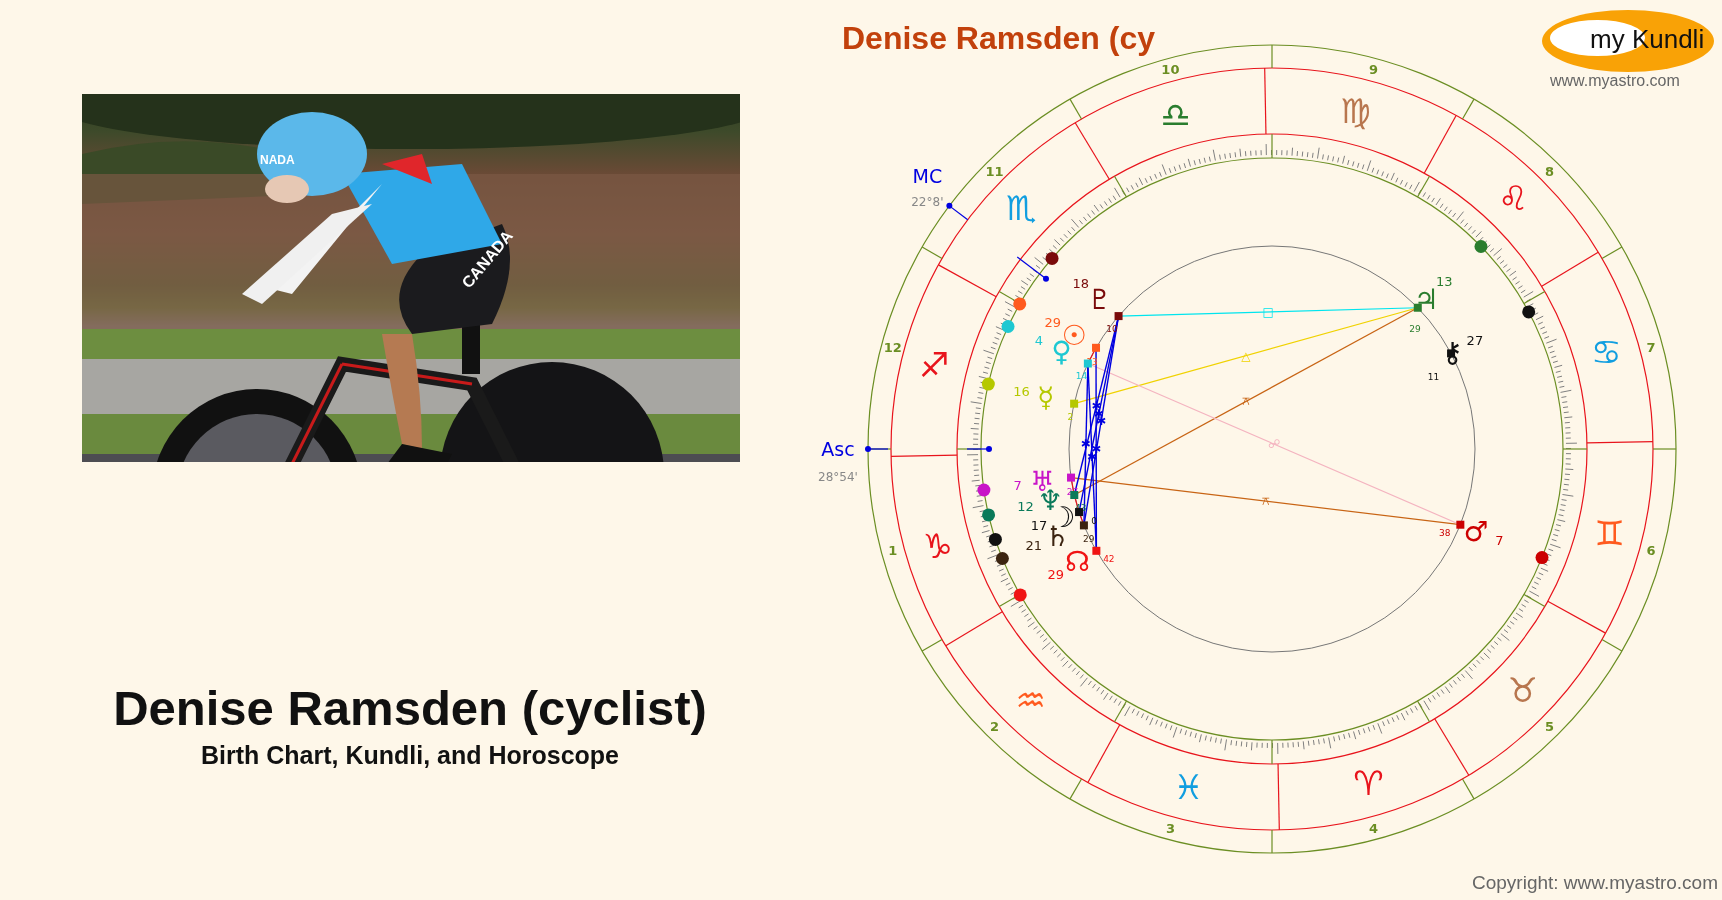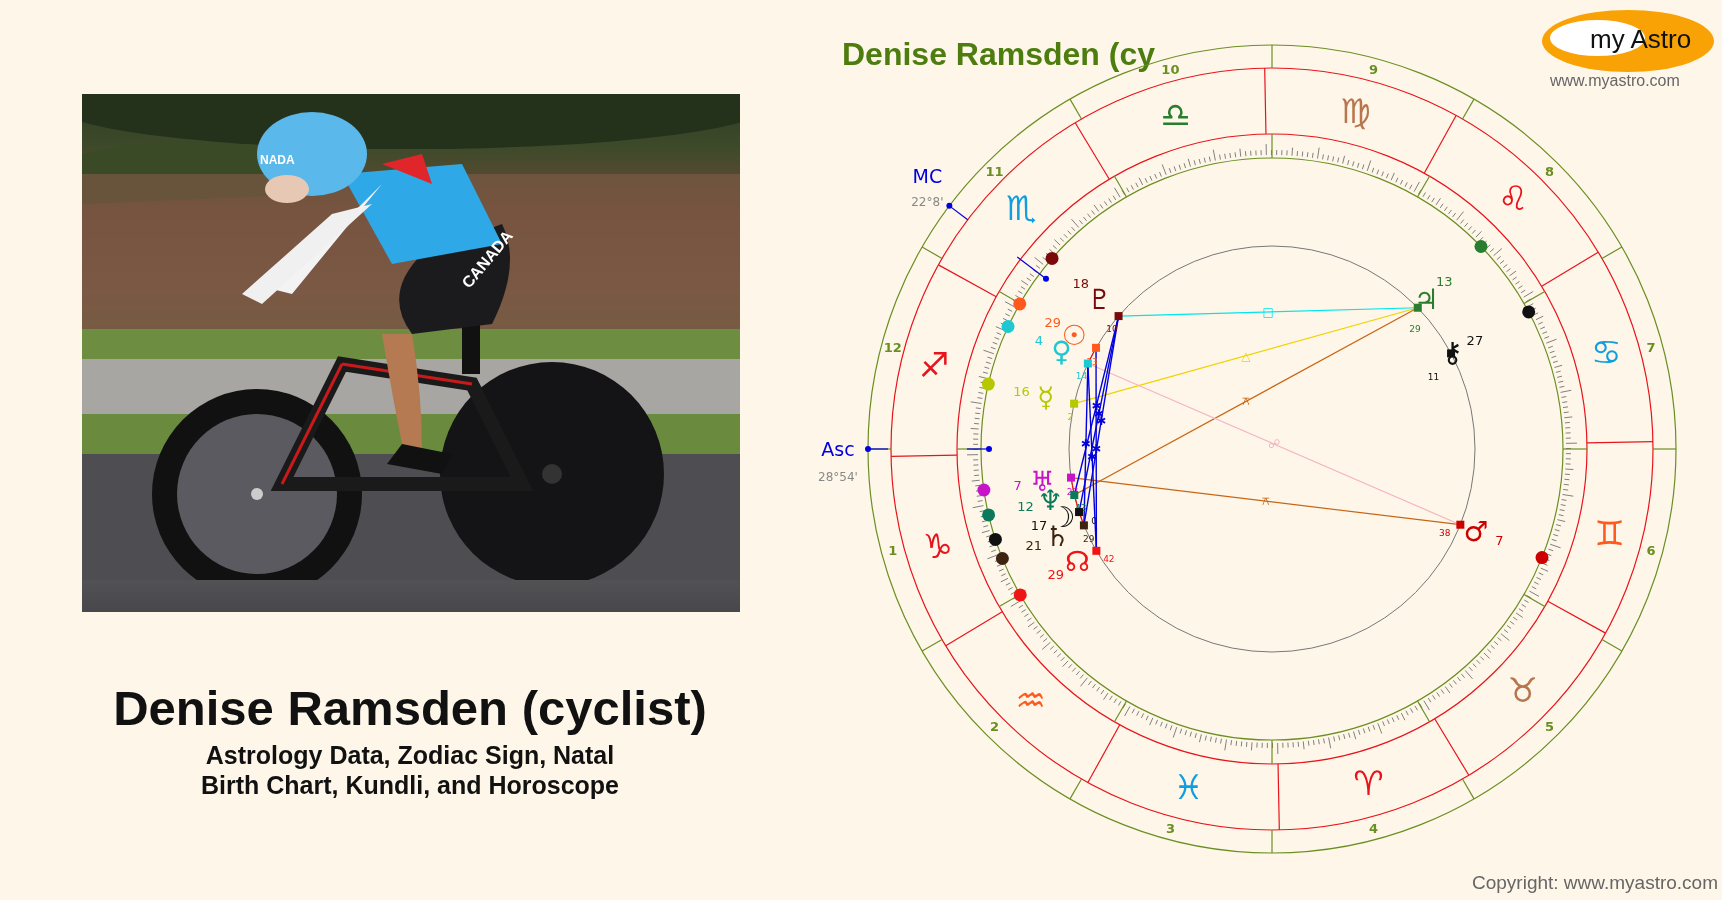--- a/index.html
+++ b/index.html
@@ -3,35 +3,35 @@
 <meta charset="utf-8">
 <style>
   html, body { margin:0; padding:0; }
   body {
     width:1722px; height:900px; overflow:hidden;
     background:#fef7e9;
     font-family:"Liberation Sans", "DejaVu Sans", sans-serif;
     position:relative;
   }
   .photo {
-    position:absolute; left:82px; top:94px; width:658px; height:518px;
+    position:absolute; left:82px; top:94px; width:658px; height:368px;
     overflow:hidden;
     background:linear-gradient(180deg,#2f3b22 0%,#3d4a2a 10%,#6b4a36 22%,#7d5a44 38%,#5d6b3a 52%,#6f8a45 58%,#9a9a98 63%,#aaa9a6 70%,#6d8a40 78%,#55613a 82%,#5b5b5e 88%,#48484c 100%);
   }
   .photo svg { position:absolute; left:0; top:0; }
   .left-title {
     position:absolute; left:60px; width:700px; top:680px; text-align:center;
     font-weight:bold; font-size:49px; color:#111;
   }
   .left-sub {
     position:absolute; left:60px; width:700px; top:740px; text-align:center;
     font-weight:bold; font-size:25px; color:#111; line-height:30px;
   }
   .chart-title {
-    position:absolute; left:842px; top:36px; font-weight:bold; font-size:32px; color:#4d7c0f;
+    position:absolute; left:842px; top:20px; font-weight:bold; font-size:32px; color:#c2410c;
   }
   .logo {
     position:absolute; left:1542px; top:10px; width:172px; height:62px;
   }
   .logo-oval {
     position:absolute; left:0; top:0; width:172px; height:62px; border-radius:50%;
     background:#f9a206;
   }
   .logo-inner {
     position:absolute; left:8px; top:10px; width:95px; height:36px; border-radius:50%;
@@ -86,30 +86,29 @@
 
     <ellipse cx="230" cy="60" rx="55" ry="42" fill="#5bb8ea"></ellipse>
     <ellipse cx="205" cy="95" rx="22" ry="14" fill="#e6c8b4"></ellipse>
     <text x="178" y="70" font-size="12" fill="#fff" font-family="Liberation Sans, sans-serif" font-weight="bold">NADA</text>
     <text x="380" y="180" font-size="16" fill="#fff" font-family="Liberation Sans, sans-serif" font-weight="bold" transform="rotate(-50 400 180)">CANADA</text>
   </svg>
 </div>
 
 <div class="left-title">Denise Ramsden (cyclist)</div>
 <div class="left-sub">
-  <div>Astrology Data, Zodiac Sign, Natal</div>
   <div>Birth Chart, Kundli, and Horoscope</div>
 </div>
 
 <div class="chart-title">Denise Ramsden (cy</div>
 
 <div class="logo">
   <div class="logo-oval"></div>
   <div class="logo-inner"></div>
-  <div class="logo-text">my Astro</div>
+  <div class="logo-text">my Kundli</div>
 </div>
 <div class="logo-url">www.myastro.com</div>
 <div class="copyright">Copyright: www.myastro.com</div>
 
 <svg id="chart" width="1722" height="900">
     <circle cx="1272" cy="449" r="404" fill="none" stroke="#6b8e23" stroke-width="1.2"></circle>
     <circle cx="1272" cy="449" r="381" fill="none" stroke="#e8141c" stroke-width="1.2"></circle>
     <circle cx="1272" cy="449" r="315" fill="none" stroke="#e8141c" stroke-width="1.2"></circle>
     <circle cx="1272" cy="449" r="291" fill="none" stroke="#6b8e23" stroke-width="1.2"></circle>
     <circle cx="1272" cy="449" r="203" fill="none" stroke="#777" stroke-width="1"></circle>

